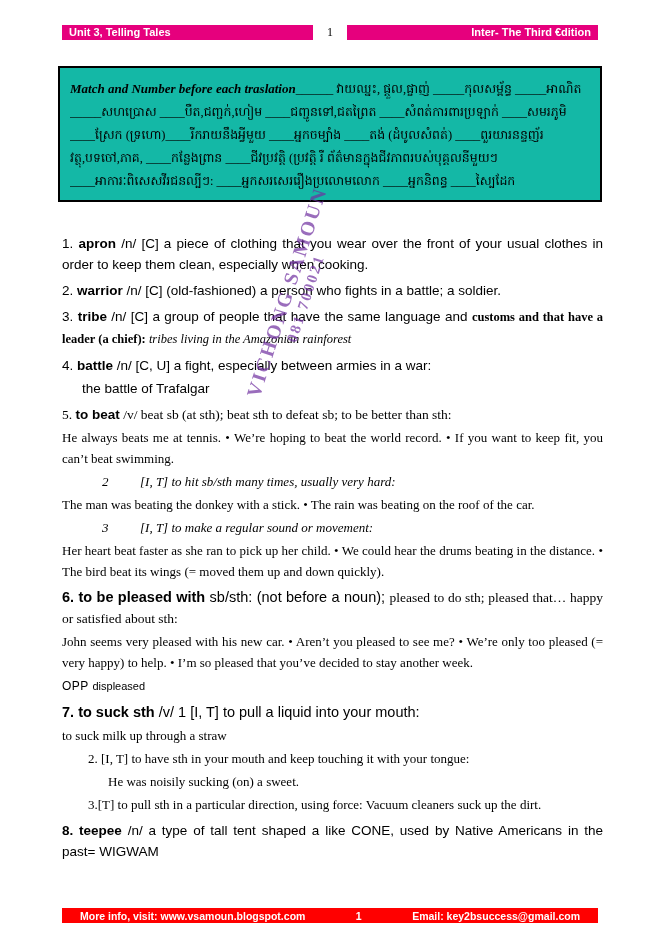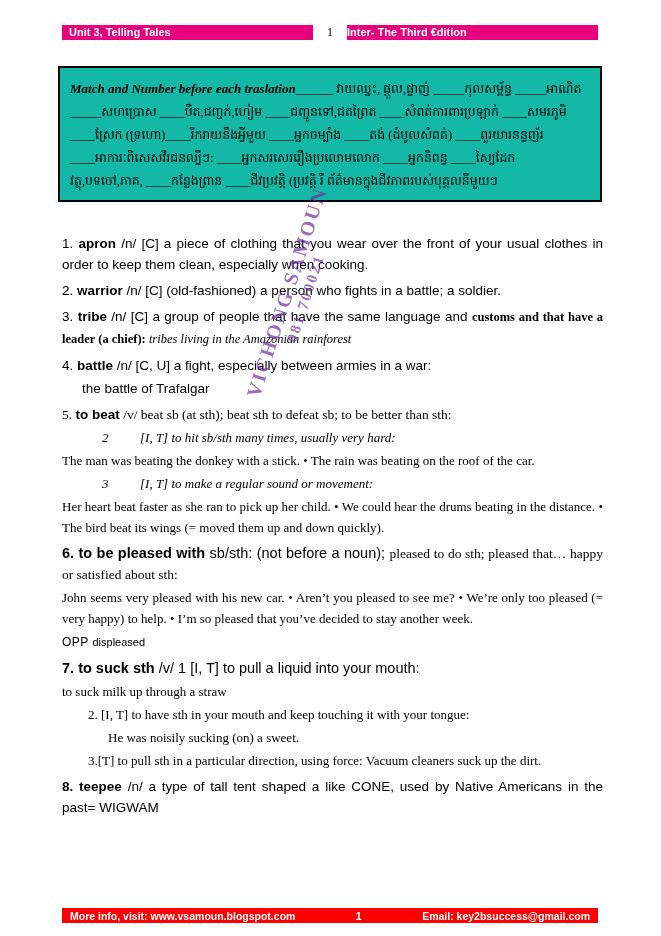--- a/index.html
+++ b/index.html
@@ -3,21 +3,21 @@
 <meta charset="utf-8">
 <style>
   html,body{margin:0;padding:0;background:#fff;}
   .page{position:relative;width:661px;height:936px;background:#fff;overflow:hidden;
         font-family:"Liberation Serif",serif;color:#000;}
 
   
   .header{position:absolute;top:25px;left:62px;right:63px;height:15px;display:flex;align-items:stretch;}
   .hbar{background:#e6007d;color:#fff;flex:1;font:bold 11px/15px "Liberation Sans",sans-serif;overflow:hidden;}
   .hbar.left{padding-left:7px;}
-  .hbar.right{padding-right:7px;}
+  .hbar.right{text-align:right;padding-right:7px;}
   .hcenter{width:34px;text-align:center;font:12px/14px "Liberation Serif",serif;color:#000;background:#fff;}
 
   
   .match-box{position:absolute;top:66px;left:58px;right:59px;background:#14b8a6;
              border:2px solid #000;padding:9px 10px 7px;}
   .mline{font-size:12.5px;line-height:23px;white-space:nowrap;overflow:hidden;}
   .mintro{font-family:"Liberation Serif",serif;font-weight:bold;font-style:italic;font-size:13px;}
 
   
   .entries{position:absolute;top:233px;left:62px;right:58px;}
@@ -41,21 +41,21 @@
 
   
   .watermark{position:absolute;left:165px;top:275px;width:260px;transform:rotate(-72deg);
              transform-origin:center;color:#7030a0;opacity:.7;text-align:center;pointer-events:none;}
   .wname{font:bold 20px "Liberation Serif",serif;letter-spacing:2px;white-space:nowrap;}
   .wphone{font:bold 15px "Liberation Serif",serif;letter-spacing:2px;white-space:nowrap;}
 
   
   .footer{position:absolute;left:62px;right:63px;top:908px;height:15px;background:#ff0000;color:#fff;
           display:flex;justify-content:space-between;align-items:center;
-          font:bold 10.5px "Liberation Sans",sans-serif;padding:0 8px;}
+          font:bold 10.5px "Liberation Sans",sans-serif;padding:0 18px;}
 </style>
 </head>
 <body>
 
 <div class="page">
 
   <div class="header">
     <div class="hbar left">
       <span>Unit 3, Telling Tales</span>
     </div>
@@ -64,22 +64,22 @@
       <span>Inter- The Third €dition</span>
     </div>
   </div>
 
   <div class="match-box">
     <div class="mline">
       <span class="mintro">Match and Number before each traslation</span><span>______ វាយឈ្នះ, ផ្តួល,ផ្ចាញ់ _____កុលសម្ព័ន្ធ _____អាណិត</span>
     </div>
     <div class="mline">_____សហប្រោស ____បឺត,ជញ្ជក់,ហៀម ____ជញ្ជូនទៅ,ជតព្រៃត ____សំពត់ការពារប្រឡាក់ ____សមរភូមិ</div>
     <div class="mline">____ស្រែក (ទ្រហោ)____រីករាយនឹងអ្វីមួយ ____អ្នកចម្បាំង ____តង់ (ដំបូលសំពត់) ____ពួរយារនន្ទញ័រ</div>
+    <div class="mline">វត្ថុ,បទចៅ,ភាគ, ____កន្លែងព្រាន ____ជីវប្រវត្តិ (ប្រវត្តិ រឺ ព័ត៌មានក្នុងជីវភាពរបស់បុគ្គលនីមួយៗ</div>
     <div class="mline">____អាការៈពិសេសវីរជនល្បីៗ: ____អ្នកសរសេររឿងប្រលោមលោក ____អ្នកនិពន្ធ ____ស្បៃដែក</div>
-    <div class="mline">វត្ថុ,បទចៅ,ភាគ, ____កន្លែងព្រាន ____ជីវប្រវត្តិ (ប្រវត្តិ រឺ ព័ត៌មានក្នុងជីវភាពរបស់បុគ្គលនីមួយៗ</div>
   </div>
 
   <div class="entries">
 
     <div class="entry">
       <p class="p-sans just">
         <span>1. </span><b>apron</b><span> /n/ [C] a piece of clothing that you wear over the front of your usual clothes in order to keep them clean, especially when cooking.</span>
       </p>
     </div>
 
@@ -99,20 +99,21 @@
       <p class="p-sans">
         <span>4. </span><b>battle</b><span> /n/ [C, U] a fight, especially between armies in a war:</span>
       </p>
       <p class="p-sans ind20">the battle of Trafalgar</p>
     </div>
 
     <div class="entry">
       <p class="p-serif" style="font-size:13.5px">
         <span>5. </span><b class="sans">to beat</b><span> /v/ beat sb (at sth); beat sth to defeat sb; to be better than sth:</span>
       </p>
+      <p class="p-serif just">He always beats me at tennis. • We’re hoping to beat the world record. • If you want to keep fit, you can’t beat swimming.</p>
       <p class="p-serif sense">
         <span class="slabel">2</span><span>[I, T] to hit sb/sth many times, usually very hard:</span>
       </p>
       <p class="p-serif">The man was beating the donkey with a stick. • The rain was beating on the roof of the car.</p>
       <p class="p-serif sense">
         <span class="slabel">3</span><span>[I, T] to make a regular sound or movement:</span>
       </p>
       <p class="p-serif just">Her heart beat faster as she ran to pick up her child. • We could hear the drums beating in the distance. • The bird beat its wings (= moved them up and down quickly).</p>
     </div>
 

